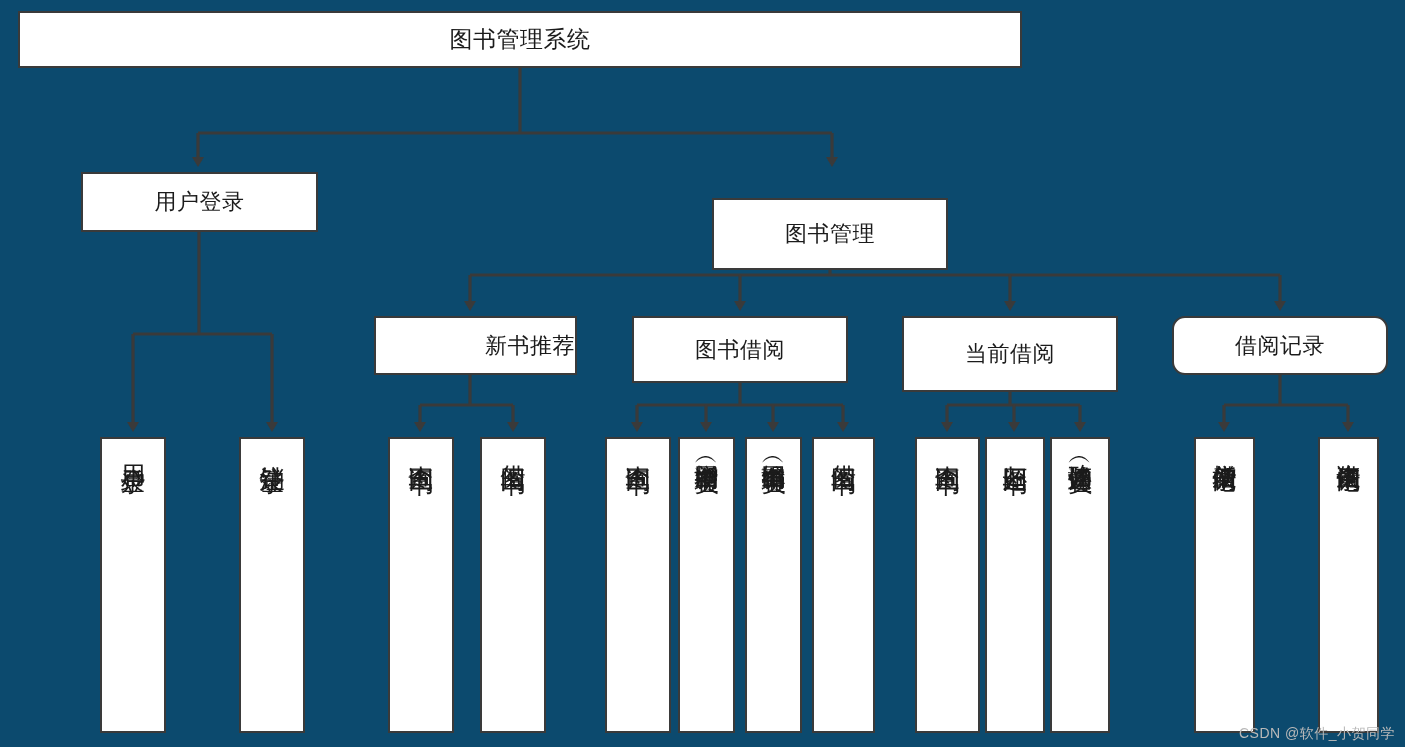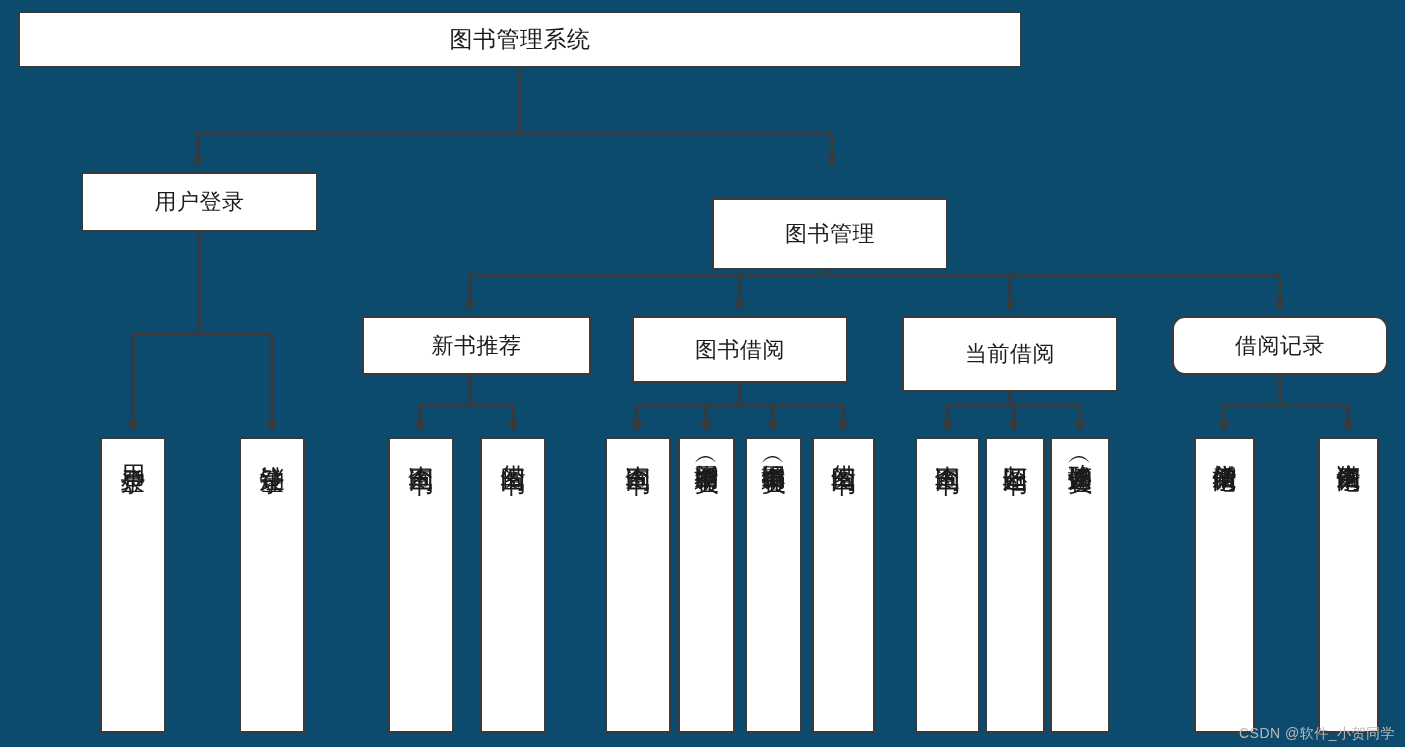--- a/index.html
+++ b/index.html
@@ -137,21 +137,21 @@
     <span class="lbl">图书管理系统</span>
   </div>
 
   <div class="node horiz" style="left:81px; top:172px; width:237px; height:60px;">
     <span class="lbl">用户登录</span>
   </div>
   <div class="node horiz" style="left:712px; top:172px; width:236px; height:72px;margin-top:26px;">
     <span class="lbl">图书管理</span>
   </div>
 
-  <div class="node horiz" style="left:362px; top:316px; width:229px; height:59px;">
+  <div class="node horiz" style="left:374px; top:316px; width:203px; height:59px;justify-content:flex-end;">
     <span class="lbl">新书推荐</span>
   </div>
   <div class="node horiz" style="left:632px; top:316px; width:216px; height:67px;">
     <span class="lbl">图书借阅</span>
   </div>
   <div class="node horiz" style="left:902px; top:316px; width:216px; height:76px;">
     <span class="lbl">当前借阅</span>
   </div>
   <div class="node horiz" style="left:1172px; top:316px; width:216px; height:59px;border-radius:13px;">
     <span class="lbl">借阅记录</span>

